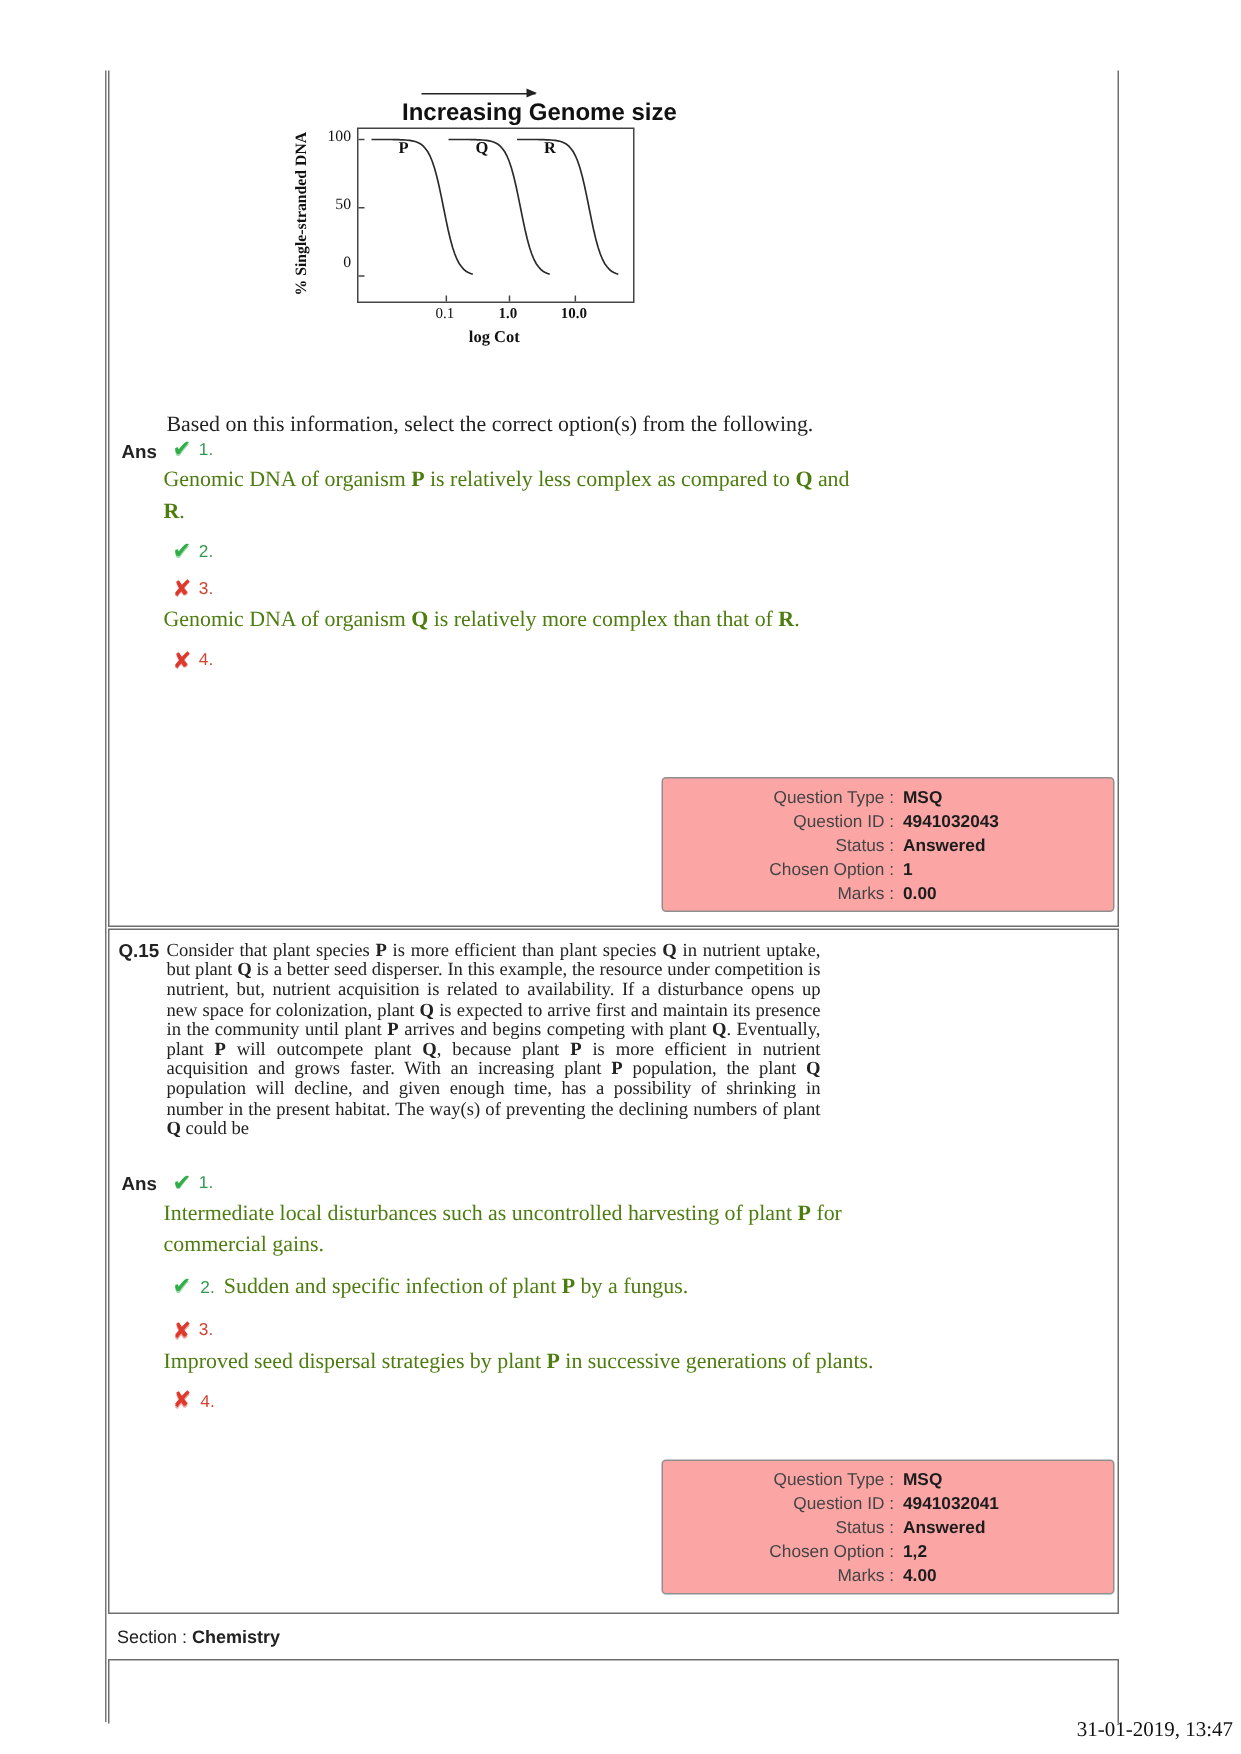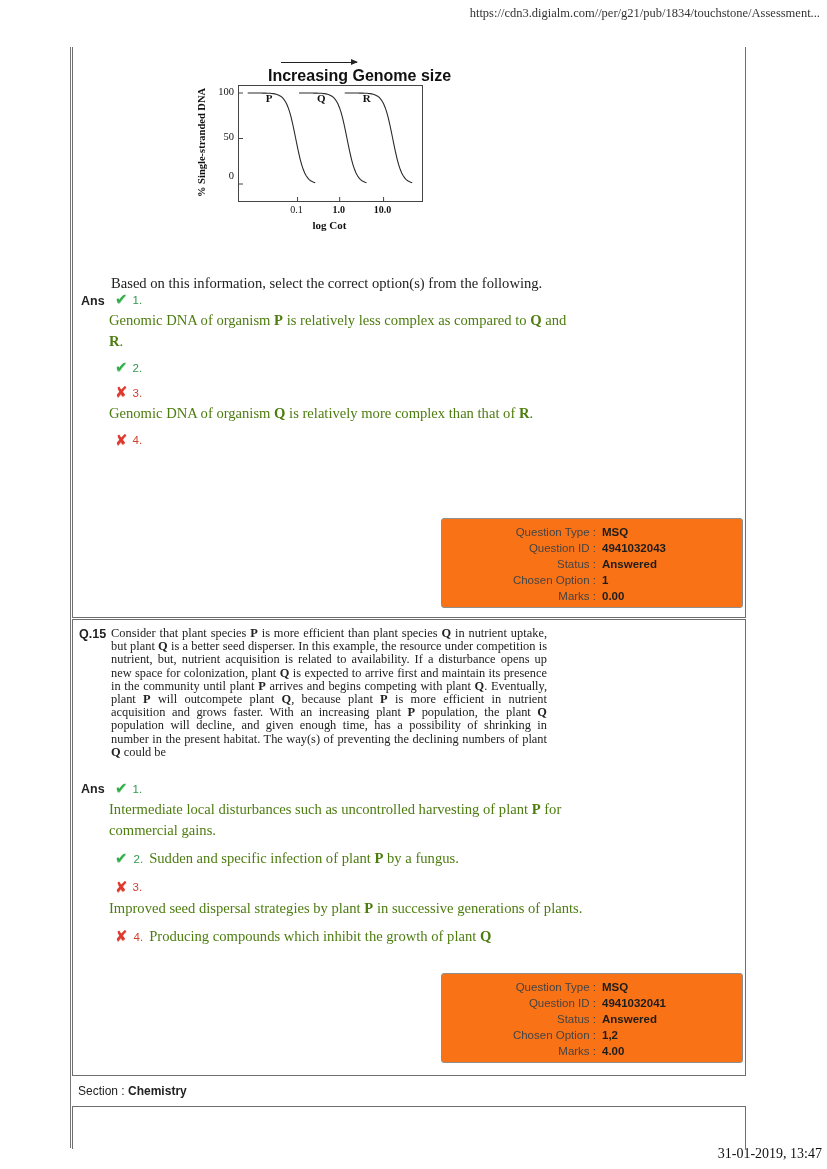--- a/index.html
+++ b/index.html
@@ -56,40 +56,39 @@
   .mark.ok { color:#2fae47; text-shadow:0 1px 0 #9fd9a9; }
   .mark.no { color:#df382c; text-shadow:0 1px 0 #eaa7a0; }
   .onum { font-family:"Liberation Sans",sans-serif; font-size:11.5px; }
   .onum.ok { color:#33984d; } .onum.no { color:#d2422f; }
   .otext { margin:2px 0 7px 0; font-size:14.6px; line-height:20.5px; color:#4d7c0f; }
   .opt.inline { display:flex; align-items:baseline; gap:6px; padding-left:6px; margin-bottom:10px; }
   .opt.inline .otext { margin:0; display:inline; }
 
   
   .infobox { position:absolute; left:368px; width:300px; height:88px; border:1px solid #8f8f8f;
-      border-radius:3px; background:#f97316; }
+      border-radius:3px; background:#fca5a5; }
   #info-q14 { top:471px; } #info-q15 { top:353px; }
   .igrid { display:grid; grid-template-columns:158px 1fr; row-gap:3px; padding-top:7px;
       font-family:"Liberation Sans",sans-serif; font-size:11.5px; line-height:13px; color:#444; }
   .ilabel { text-align:right; padding-right:4px; }
   .ival { font-weight:bold; color:#1d1d1d; padding-left:2px; }
 
   .section-line { position:absolute; left:78px; top:1084px; font-family:"Liberation Sans",sans-serif;
       font-size:12px; color:#222; }
   .section-line b { font-weight:bold; }
 
   .foot-left { position:absolute; left:2px; top:1204px; font-size:14px; color:#111; }
   .foot-right { position:absolute; right:5px; top:1146px; font-size:14px; color:#111; }
 </style>
 </head>
 <body>
 
 <div class="page">
 
-  <div class="hdr-url">https://cdn3.digialm.com//per/g21/pub/1834/touchstone/Assessment...</div>
   <div class="vrule"></div>
 
   <div class="qblock no-top" id="block-q14">
 
     <div class="chart-wrap">
       <div class="chart-arrow"></div>
       <div class="chart-title">Increasing Genome size</div>
       <div class="ylab">% Single-stranded DNA</div>
       <div class="ytick" id="ytick-100">100</div>
       <div class="ytick" id="ytick-50">50</div>
@@ -187,21 +186,20 @@
       <div class="opt">
         <div class="mark-row">
           <span class="mark no">✘</span>
           <span class="onum no">3.</span>
         </div>
         <div class="otext">Improved seed dispersal strategies by plant <b>P</b> in successive generations of plants.</div>
       </div>
       <div class="opt inline">
         <span class="mark no">✘</span>
         <span class="onum no">4.</span>
-        <span class="otext">Producing compounds which inhibit the growth of plant <b>Q</b></span>
       </div>
     </div>
 
     <div class="infobox" id="info-q15">
       <div class="igrid">
         <div class="ilabel">Question Type :</div>
         <div class="ival">MSQ</div>
         <div class="ilabel">Question ID :</div>
         <div class="ival">4941032041</div>
         <div class="ilabel">Status :</div>

